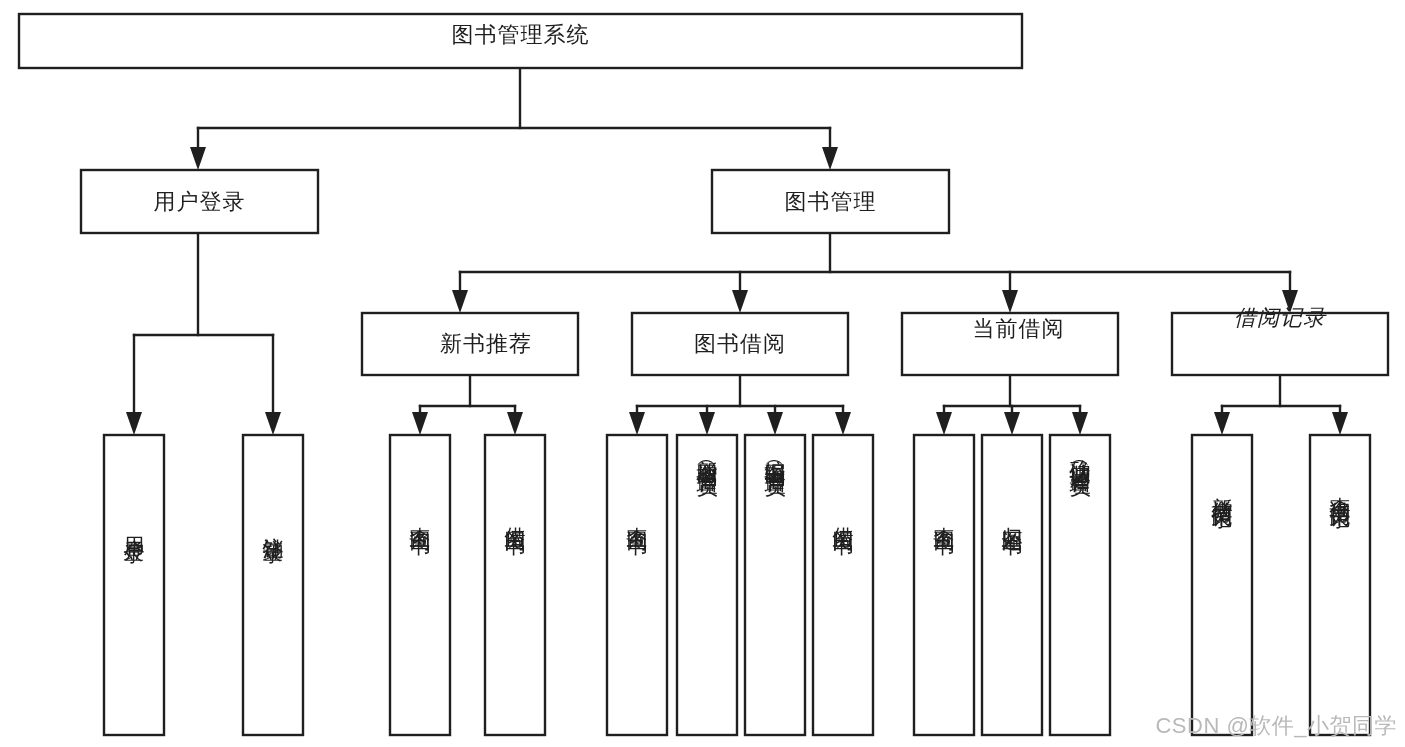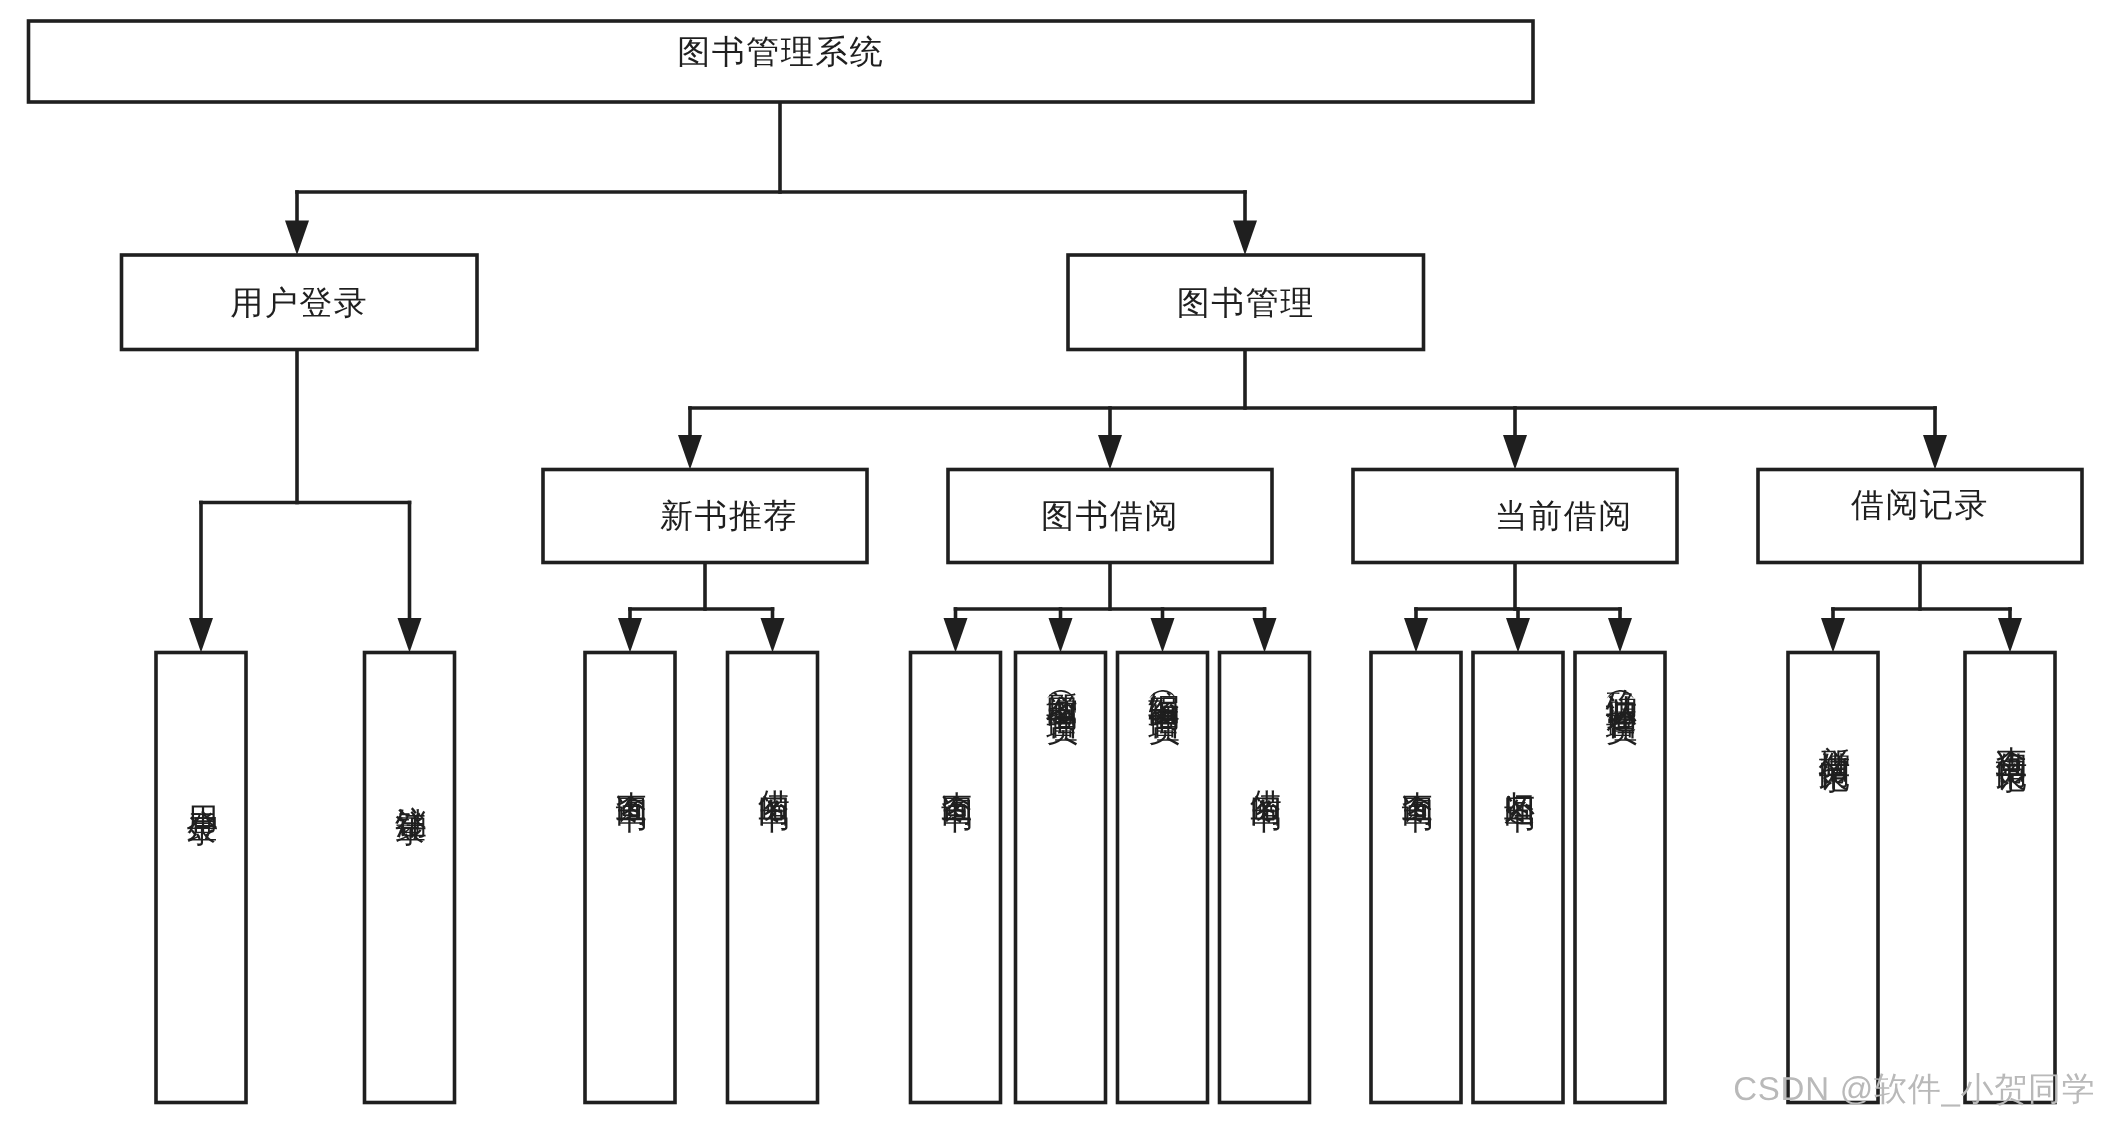--- a/index.html
+++ b/index.html
@@ -205,24 +205,24 @@
   <div class="hlabel-wrap" style="left:712px; top:170px; width:237px; height:63px;">
     <span class="hlabel-text">图书管理</span>
   </div>
 
   <div class="hlabel-wrap" style="left:362px; top:313px; width:248px; height:62px;">
     <span class="hlabel-text">新书推荐</span>
   </div>
   <div class="hlabel-wrap" style="left:632px; top:313px; width:216px; height:62px;">
     <span class="hlabel-text">图书借阅</span>
   </div>
-  <div class="hlabel-wrap" style="left:902px; top:313px; width:233px; height:62px;margin-left:24px;">
+  <div class="hlabel-wrap" style="left:902px; top:298px; width:233px; height:62px;">
     <span class="hlabel-text">当前借阅</span>
   </div>
-  <div class="hlabel-wrap" style="left:1172px; top:313px; width:216px; height:48px;">
+  <div class="hlabel-wrap" style="left:1172px; top:294px; width:216px; height:48px;font-style:italic;">
     <span class="hlabel-text">借阅记录</span>
   </div>
 
   <div class="vlabel-wrap" style="left:104px; top:520px; width:60px; height:215px;">
     <span class="vlabel-text">用户登录</span>
   </div>
   <div class="vlabel-wrap" style="left:243px; top:520px; width:60px; height:215px;">
     <span class="vlabel-text">注销登录</span>
   </div>
 

